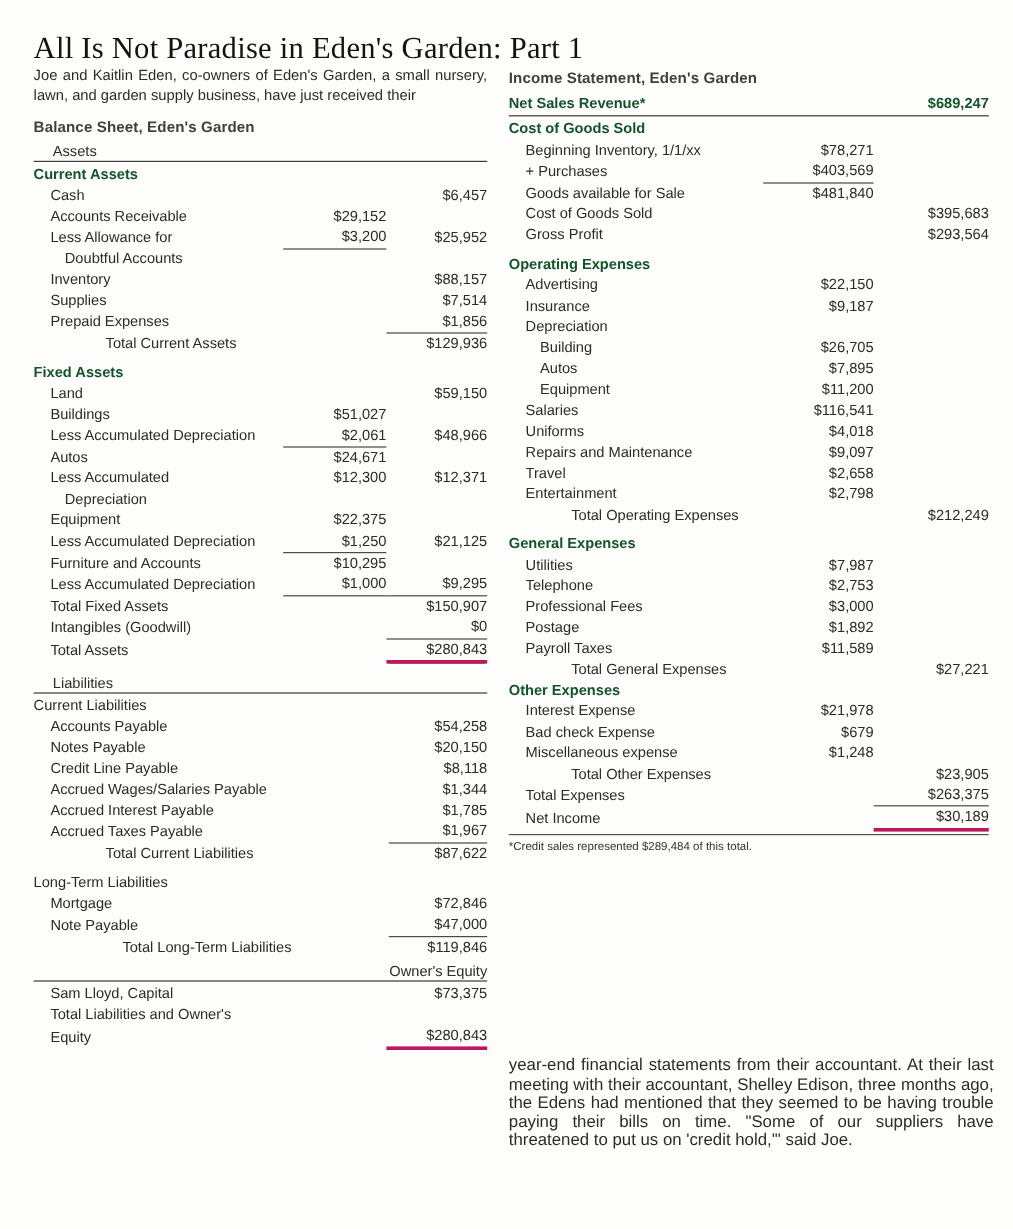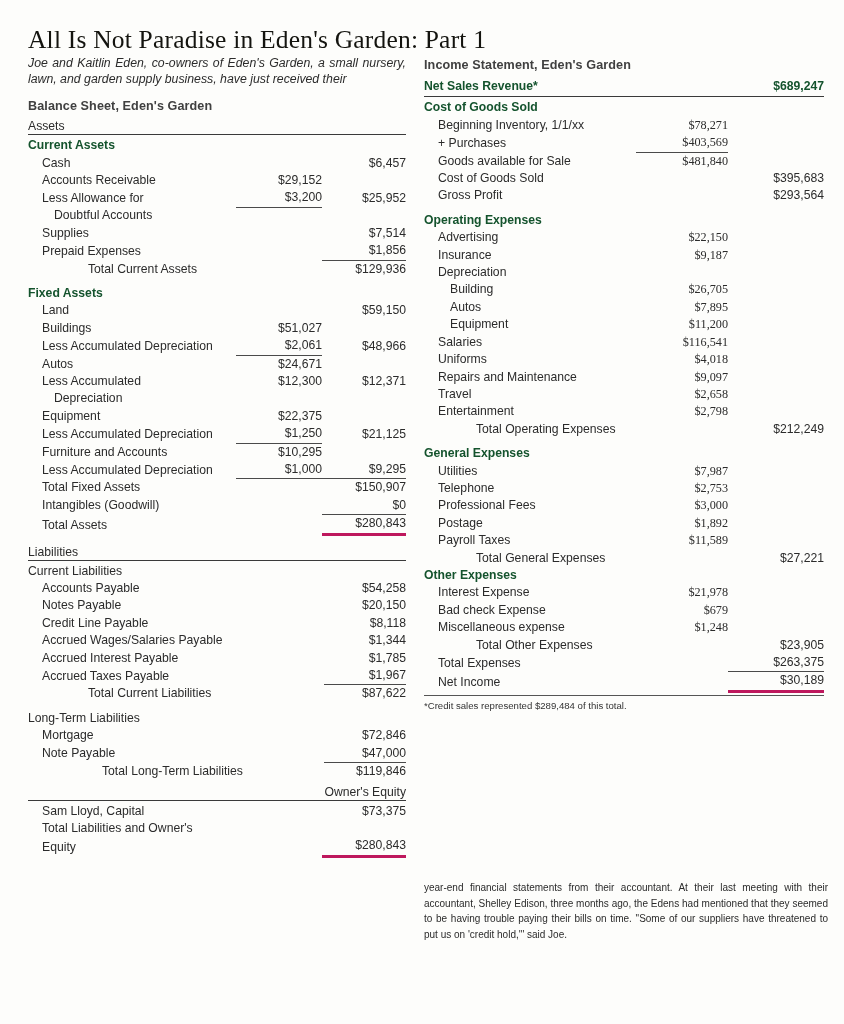--- a/index.html
+++ b/index.html
@@ -33,25 +33,24 @@
   }
   .col-right{
     position:absolute;left:424px;top:58px;width:400px;
   }
 
   .para{
     font-size:12.3px;line-height:15.6px;
     color:#2b2b2b;
     text-align:justify;
     margin:0 0 12px 0;
-    font-style:italic;
   }
   .para-bottom{
     position:absolute;left:424px;top:880px;width:404px;
-    font-size:10px;line-height:15.6px;color:#2b2b2b;
+    font-size:14px;line-height:15.6px;color:#2b2b2b;
     text-align:justify;margin:0;
   }
 
   .stmt-title{
     font-size:12.6px;font-weight:bold;color:#404040;
     margin:0 0 6px 0;letter-spacing:.1px;
   }
 
   table.fin{
     border-collapse:collapse;
@@ -64,21 +63,21 @@
     vertical-align:bottom;
     line-height:15.4px;
     white-space:nowrap;
   }
   td.lbl{text-align:left;}
   td.v1,td.v2{text-align:right;font-variant-numeric:tabular-nums;}
   
   .fin-left td.v1{width:86px;}
   .fin-left td.v2{width:84px;}
   
-  .fin-right td.v1{width:92px;font-family:Liberation Serif, serif;}
+  .fin-right td.v1{width:92px;}
   .fin-right td.v2{width:96px;}
 
   .b{font-weight:bold;color:#14532d;}
   .ind1{padding-left:14px !important;}
   .ind2{padding-left:26px !important;}
   .ind3{padding-left:52px !important;}
   .ind-tot{padding-left:60px !important;}
   .ind-tot2{padding-left:74px !important;}
 
   .ul{border-bottom:1px solid #4a4a4a;}
@@ -88,21 +87,21 @@
   }
   .rule{
     border:0;border-top:1.6px solid #3a3a3a;
     margin:1px 0 2px 0;height:0;
   }
   .rule-thin{
     border:0;border-top:1px solid #555;
     margin:2px 0 3px 0;height:0;
   }
   .sect-head{
-    font-size:12.2px;color:#2b2b2b;margin:4px 0 0 0;
+    font-size:12.2px;color:#2b2b2b;margin:4px 0 0 16px;
   }
   .spacer-row td{height:5px;padding:0;}
   .foot{
     font-size:9.6px;color:#333;margin:4px 0 0 0;
   }
 </style>
 </head>
 <body>
 
 <div class="page">
@@ -137,20 +136,25 @@
           </tr>
       <tr>
             <td class="lbl ind1">Less Allowance for</td>
             <td class="v1 ul">$3,200</td>
             <td class="v2">$25,952</td>
           </tr>
       <tr>
             <td class="lbl ind2">Doubtful Accounts</td>
             <td class="v1"></td>
             <td class="v2"></td>
+          </tr>
+      <tr>
+            <td class="lbl ind1">Inventory</td>
+            <td class="v1"></td>
+            <td class="v2">$88,157</td>
           </tr>
       <tr>
             <td class="lbl ind1">Supplies</td>
             <td class="v1"></td>
             <td class="v2">$7,514</td>
           </tr>
       <tr>
             <td class="lbl ind1">Prepaid Expenses</td>
             <td class="v1"></td>
             <td class="v2 ul">$1,856</td>

